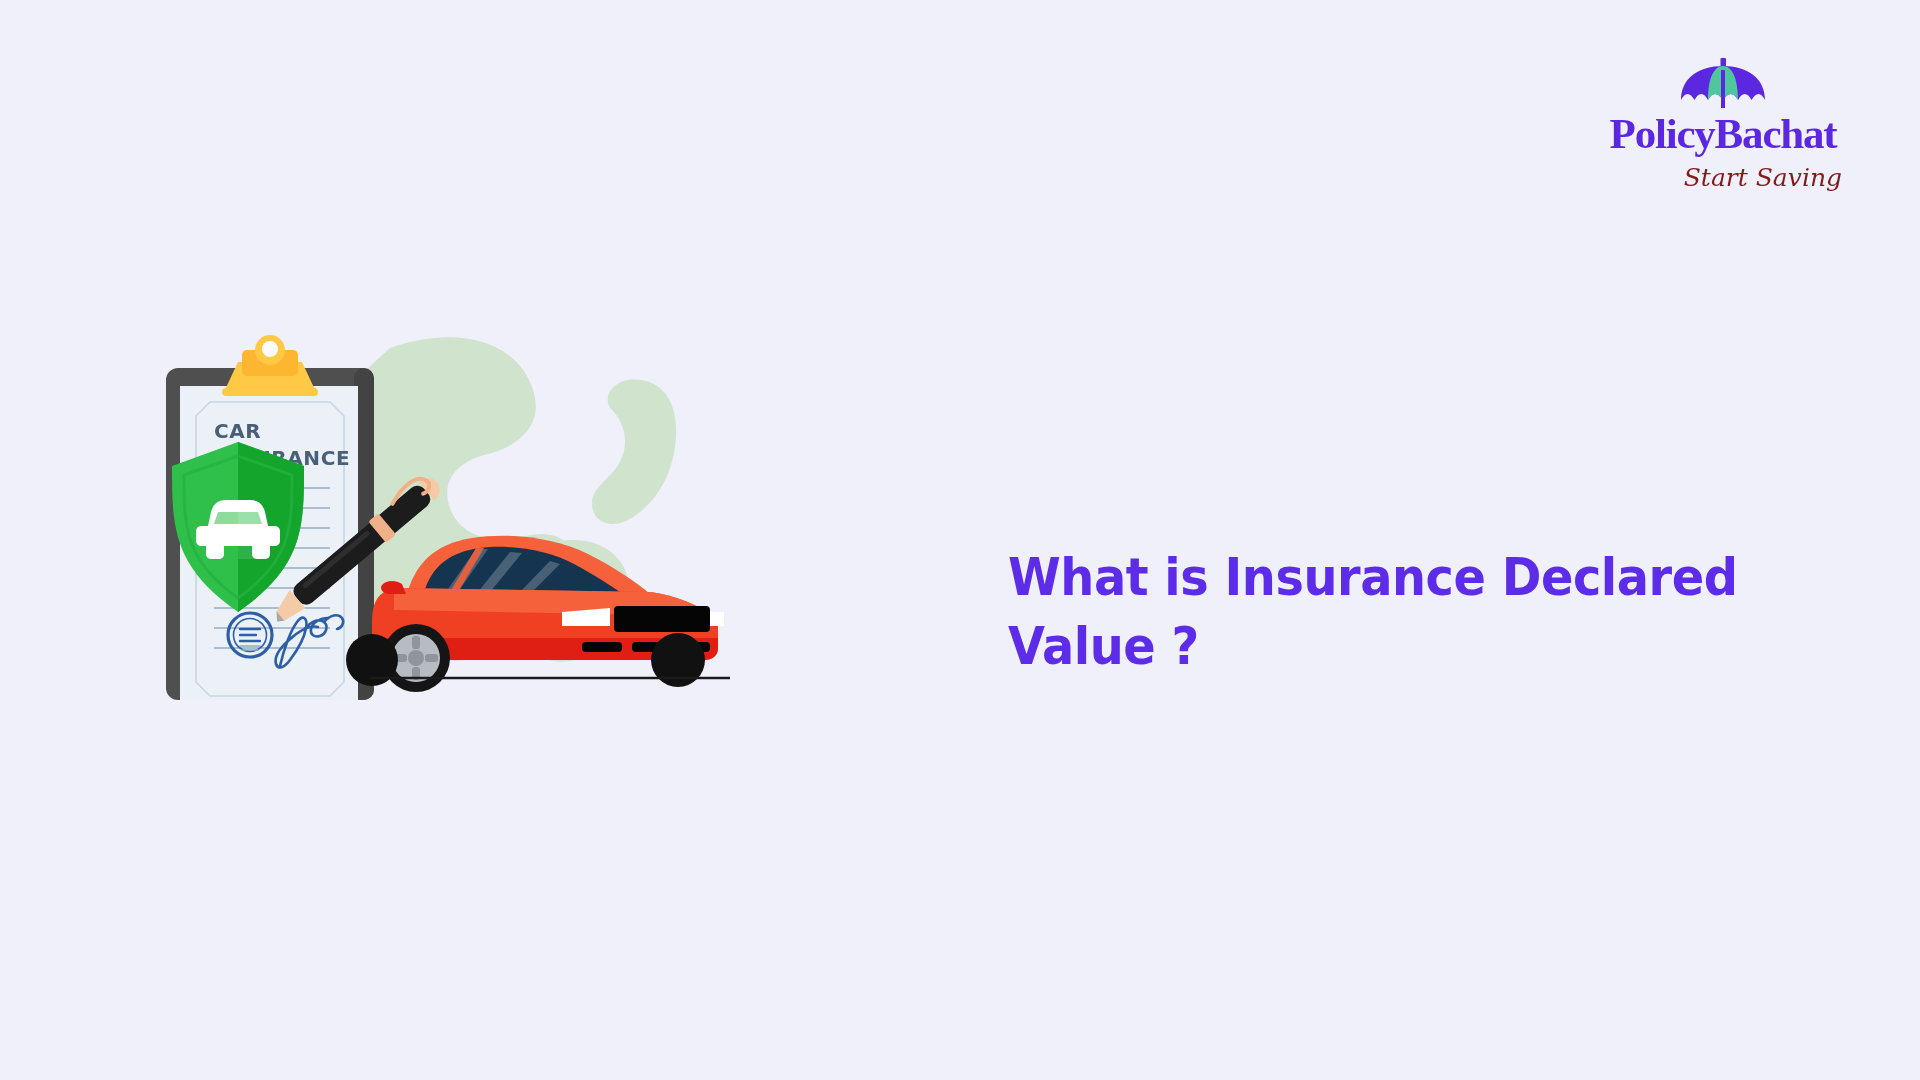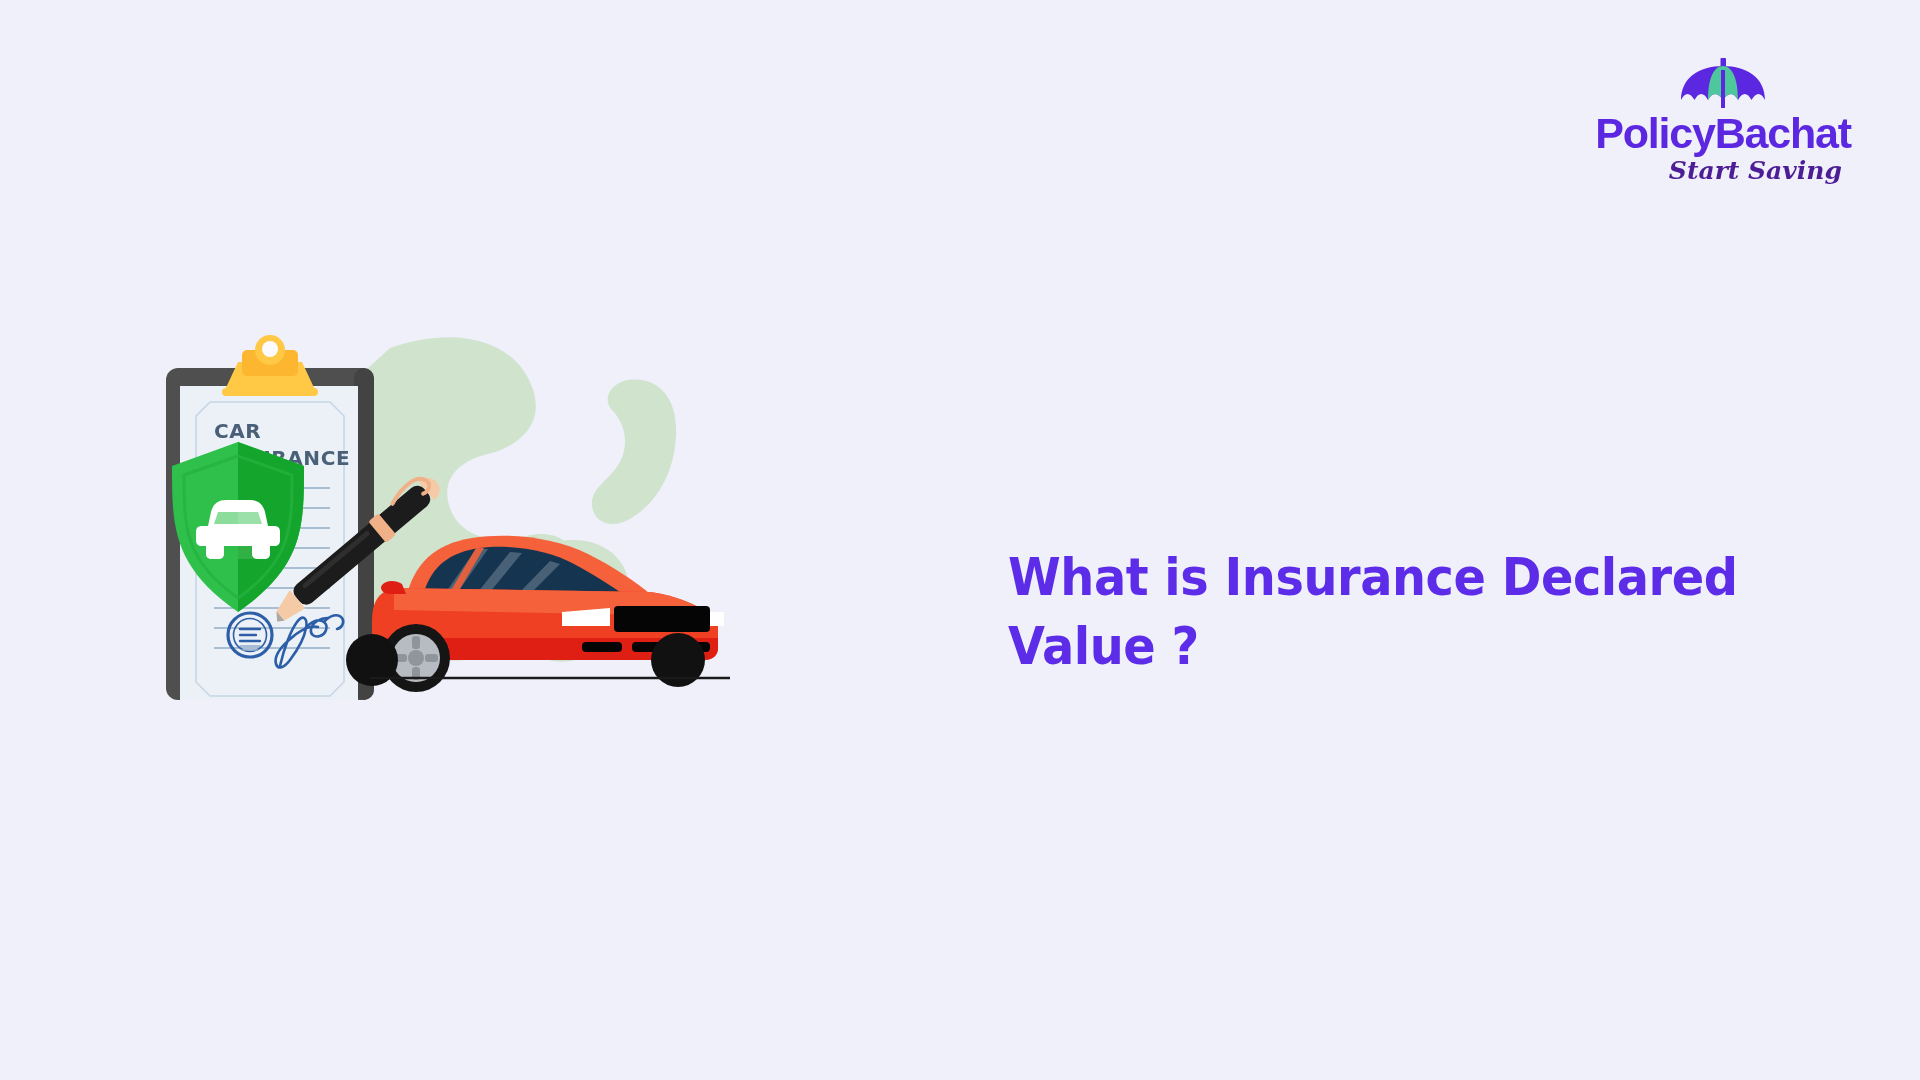--- a/index.html
+++ b/index.html
@@ -27,36 +27,36 @@
     flex-direction: column;
     align-items: center;
   }
   .brand-umbrella {
     width: 90px;
     height: 52px;
     position: relative;
     margin-bottom: 2px;
   }
   .brand-wordmark {
-    font-family: Liberation Sans, sans-serif;
+    font-family: Liberation Serif, serif;
     font-weight: bold;
     font-size: 43px;
     letter-spacing: -1.2px;
     color: #5c27e0;
     line-height: 1;
     white-space: nowrap;
   }
   .brand-tagline {
     font-family: "DejaVu Serif", serif;
     font-style: italic;
-    font-weight: bold;
+    font-weight: normal;
     font-size: 25px;
-    color: #4c1d95;
+    color: #7f1d1d;
     line-height: 1;
-    margin-top: 3px;
+    margin-top: 10px;
     align-self: flex-end;
     padding-right: 6px;
     white-space: nowrap;
   }
 
   
   .headline {
     position: absolute;
     left: 1008px;
     top: 508px;

